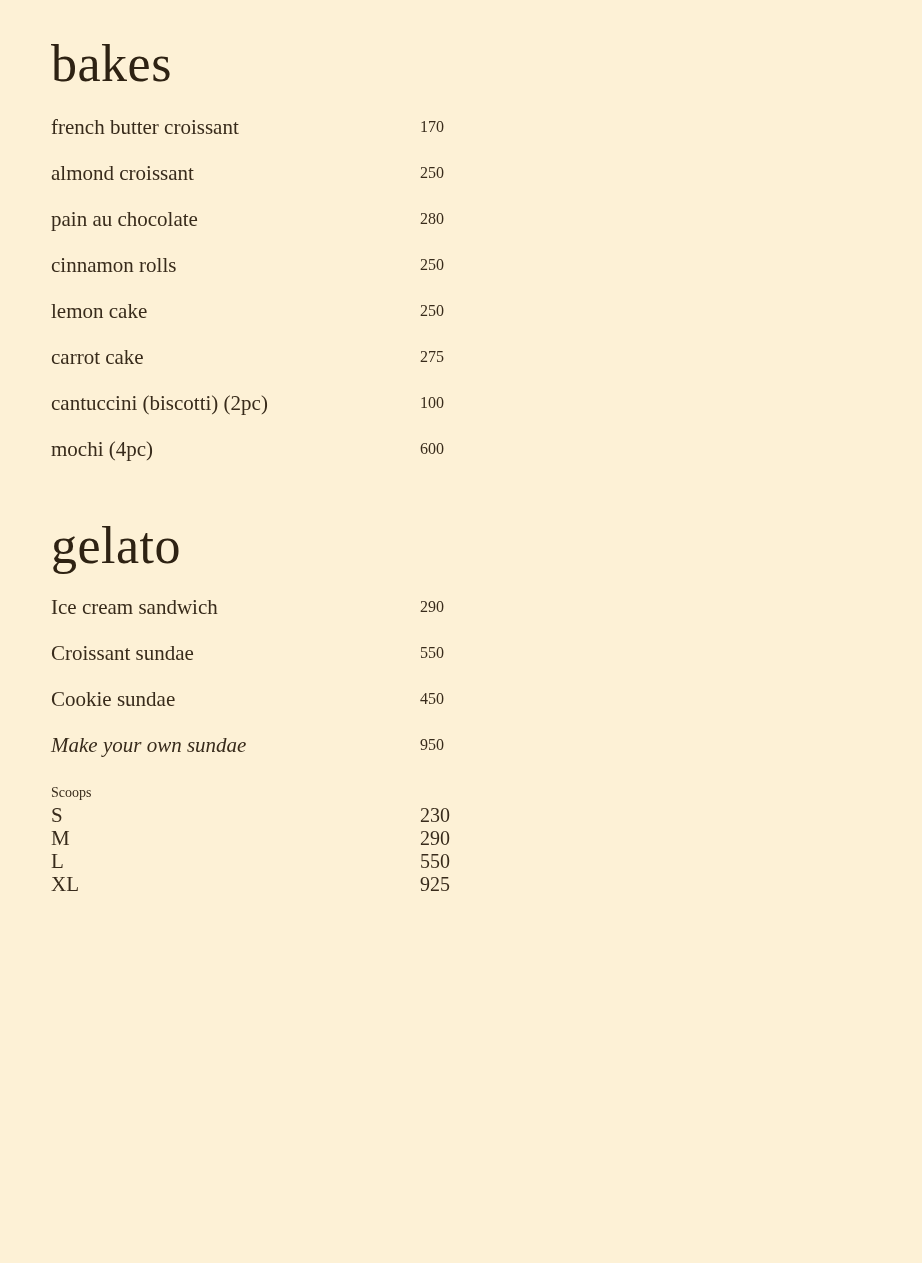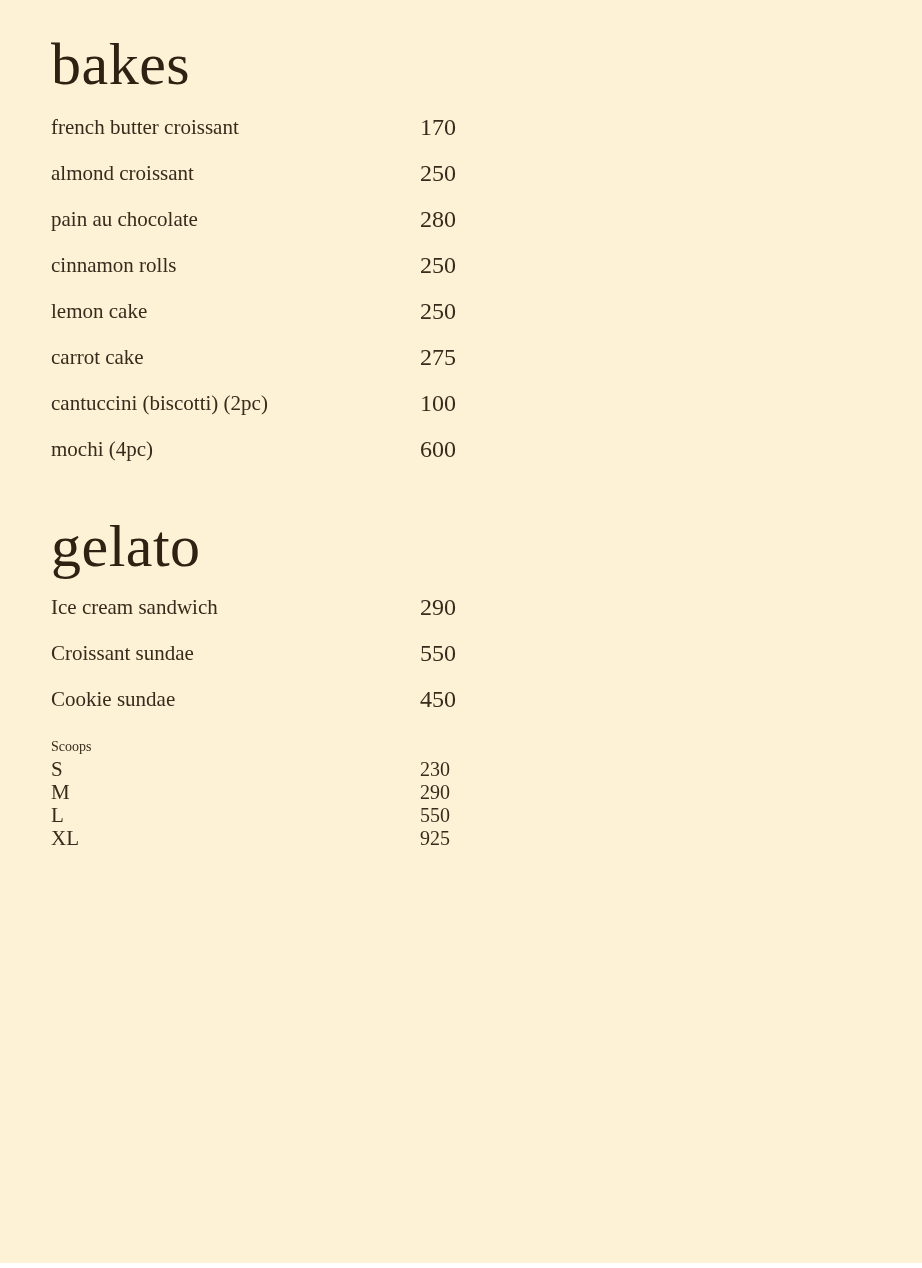--- a/index.html
+++ b/index.html
@@ -23,21 +23,21 @@
   }
 
   .content {
     position: absolute;
     left: 51px;
     top: 0;
     width: 420px;
   }
 
   .section-title {
-    font-size: 60px;
+    font-size: 52px;
     line-height: 48px;
     color: #2e2213;
     letter-spacing: 0.5px;
   }
   .title-bakes  { margin-top: 40px; }
   .title-gelato { margin-top: 50px; }
 
   .menu-rows { margin-top: 16px; text-align: right; }
   .menu-rows.gelato-rows { margin-top: 14px; }
 
@@ -48,21 +48,21 @@
     align-items: center;
     font-size: 21px;
   }
 
   .item-name { white-space: nowrap; }
   .item-name.italic { font-style: italic; }
 
   .item-price {
     position: absolute;
     left: 369px;
-    font-size: 24px;
+    font-size: 16px;
     font-feature-settings: "onum" 1;
   }
 
   .scoops-block { margin-top: 13px; }
 
   .scoops-label {
     font-size: 14px;
     line-height: 23px;
   }
 
@@ -127,20 +127,24 @@
         <span class="item-price">290</span>
       </div>
       <div class="menu-row">
         <span class="item-name">Croissant sundae</span>
         <span class="item-price">550</span>
       </div>
       <div class="menu-row">
         <span class="item-name">Cookie sundae</span>
         <span class="item-price">450</span>
       </div>
+      <div class="menu-row">
+        <span class="item-name italic">Make your own sundae</span>
+        <span class="item-price">950</span>
+      </div>
     </div>
 
     <div class="scoops-block">
       <div class="scoops-label">Scoops</div>
 
       <div class="scoop-row">
         <span class="item-name">S</span>
         <span class="item-price">230</span>
       </div>
       <div class="scoop-row">

